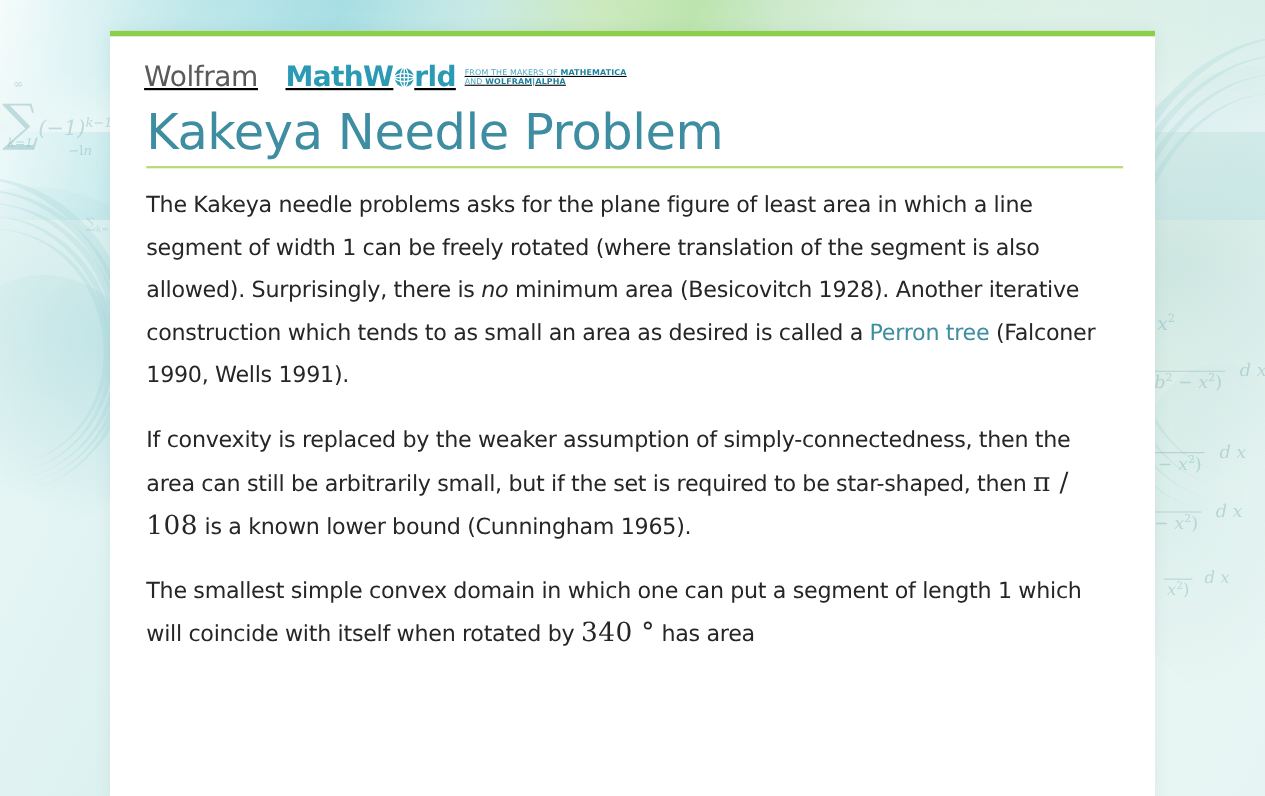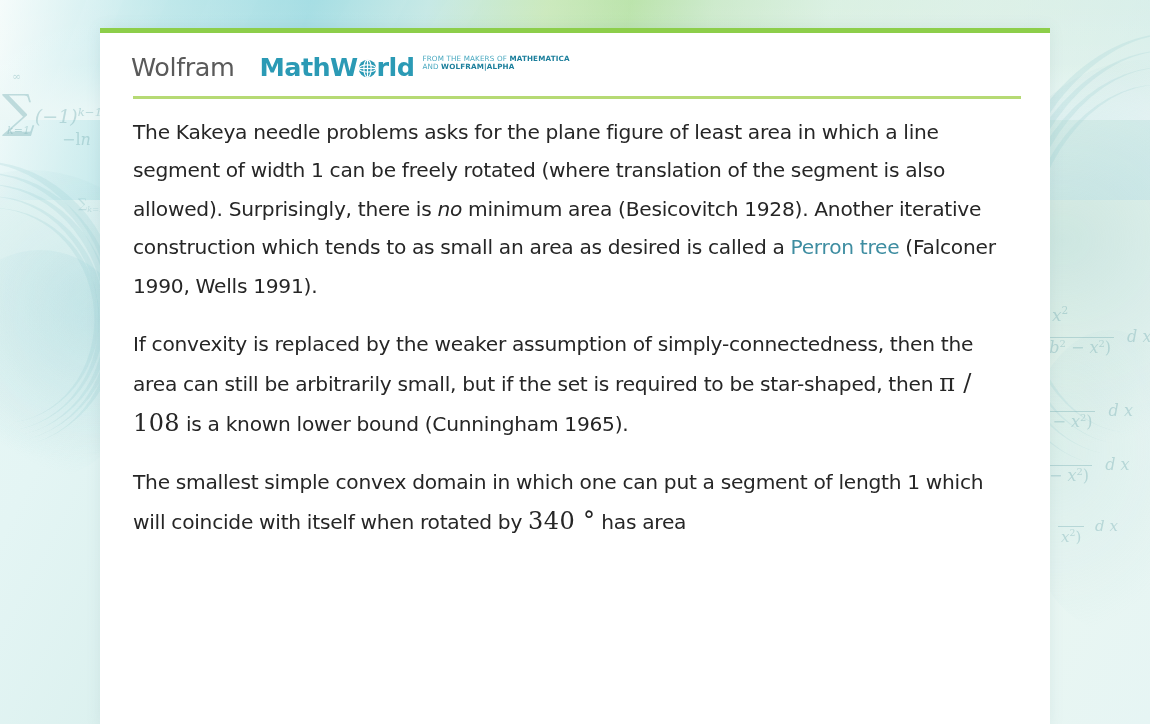--- a/index.html
+++ b/index.html
@@ -145,23 +145,24 @@
     width: 100%;
     background: #8dce4a;
   }
   .card-inner {
     padding: 22px 30px 0 31px;
   }
 
   
   .logo-row {
     display: flex;
-    align-items: flex-start;
+    align-items: center;
     height: 32px;
     margin-bottom: 9px;
+    text-decoration: underline;
   }
   .logo-wolfram {
     font-family: "DejaVu Sans", "Liberation Sans", sans-serif;
     font-size: 25.5px;
     font-weight: 400;
     color: #5a5a5a;
     letter-spacing: -0.4px;
     line-height: 1;
   }
   .logo-math {
@@ -273,28 +274,28 @@
   <div class="swirl swirl-l" style="left:1010px; top:66px; width:264px; height:380px; transform:rotate(10deg); border-left-width:7px;"></div>
   <div class="swirl swirl-l" style="left:1020px; top:84px; width:246px; height:350px; transform:rotate(8deg); border-left-width:6px;"></div>
   <div class="blob" style="left:1020px; top:330px; width:180px; height:300px;
               background: radial-gradient(ellipse at 20% 40%, rgba(170,214,218,0.22), rgba(170,214,218,0) 72%);"></div>
 
   <div class="formula" style="left:2px; top:84px; font-size:19px;">
     <span class="bigsum" style="display:inline-block; position:relative; top:4px;">∑</span><span class="it">(−1)</span><sup class="it">k−1</sup>
     <span style="position:absolute; left:10px; top:-14px; font-size:11px;">∞</span>
     <span style="position:absolute; left:5px; top:40px; font-size:11px;" class="it">k=1</span>
   </div>
-  <div class="formula" style="left:62px; top:130px; font-size:16px;">
+  <div class="formula" style="left:62px; top:130px; font-size:12px;">
     −l<span class="it">n</span>
   </div>
   <div class="formula" style="left:78px; top:196px; font-size:13px; color:rgba(120,175,180,0.28);">
     <span class="it">∑</span><sub class="it">k=1</sub>
   </div>
 
-  <div class="formula" style="left:1052px; top:304px; font-size:17px;">
+  <div class="formula" style="left:1052px; top:284px; font-size:17px;">
     <span class="it">x</span><sup>2</sup>
   </div>
   <div class="formula" style="left:1040px; top:318px; font-size:16px;">
     <span class="frac"><span class="num">&nbsp;</span><span class="den">(<span class="it">b</span><sup>2</sup> − <span class="it">x</span><sup>2</sup>)</span></span>
     <span class="it" style="margin-left:8px;">d x</span>
   </div>
   <div class="formula" style="left:1040px; top:370px; font-size:16px;">
     <span style="font-size:13px;"><sup>2</sup>)</span>
   </div>
   <div class="formula" style="left:1038px; top:392px; font-size:16px;">
@@ -334,20 +335,21 @@
       <span class="logo-tag">
         <span>
           <span>From the makers of </span><b>Mathematica</b>
         </span><br>
         <span>
           <span>and </span><b>Wolfram|Alpha</b>
         </span>
       </span>
     </div>
 
+    <h1 class="page-title">Kakeya Needle Problem</h1>
     <div class="title-rule"></div>
 
     <div class="body-text" id="article-body">
         <p><span>The Kakeya needle problems asks for the plane figure of least area in which a line segment of width 1 can be freely rotated (where translation of the segment is also allowed). Surprisingly, there is </span><i>no</i><span> minimum area (Besicovitch 1928). Another iterative construction which tends to as small an area as desired is called a </span><a href="#">Perron tree</a><span> (Falconer 1990, Wells 1991).</span></p>
         <p><span>If convexity is replaced by the weaker assumption of simply-connectedness, then the area can still be arbitrarily small, but if the set is required to be star-shaped, then </span><span class="math">π / 108</span><span> is a known lower bound (Cunningham 1965).</span></p>
         <p><span>The smallest simple convex domain in which one can put a segment of length 1 which will coincide with itself when rotated by </span><span class="math">340 °</span><span> has area</span></p>
       </div>
 
   </div>
 </div>

